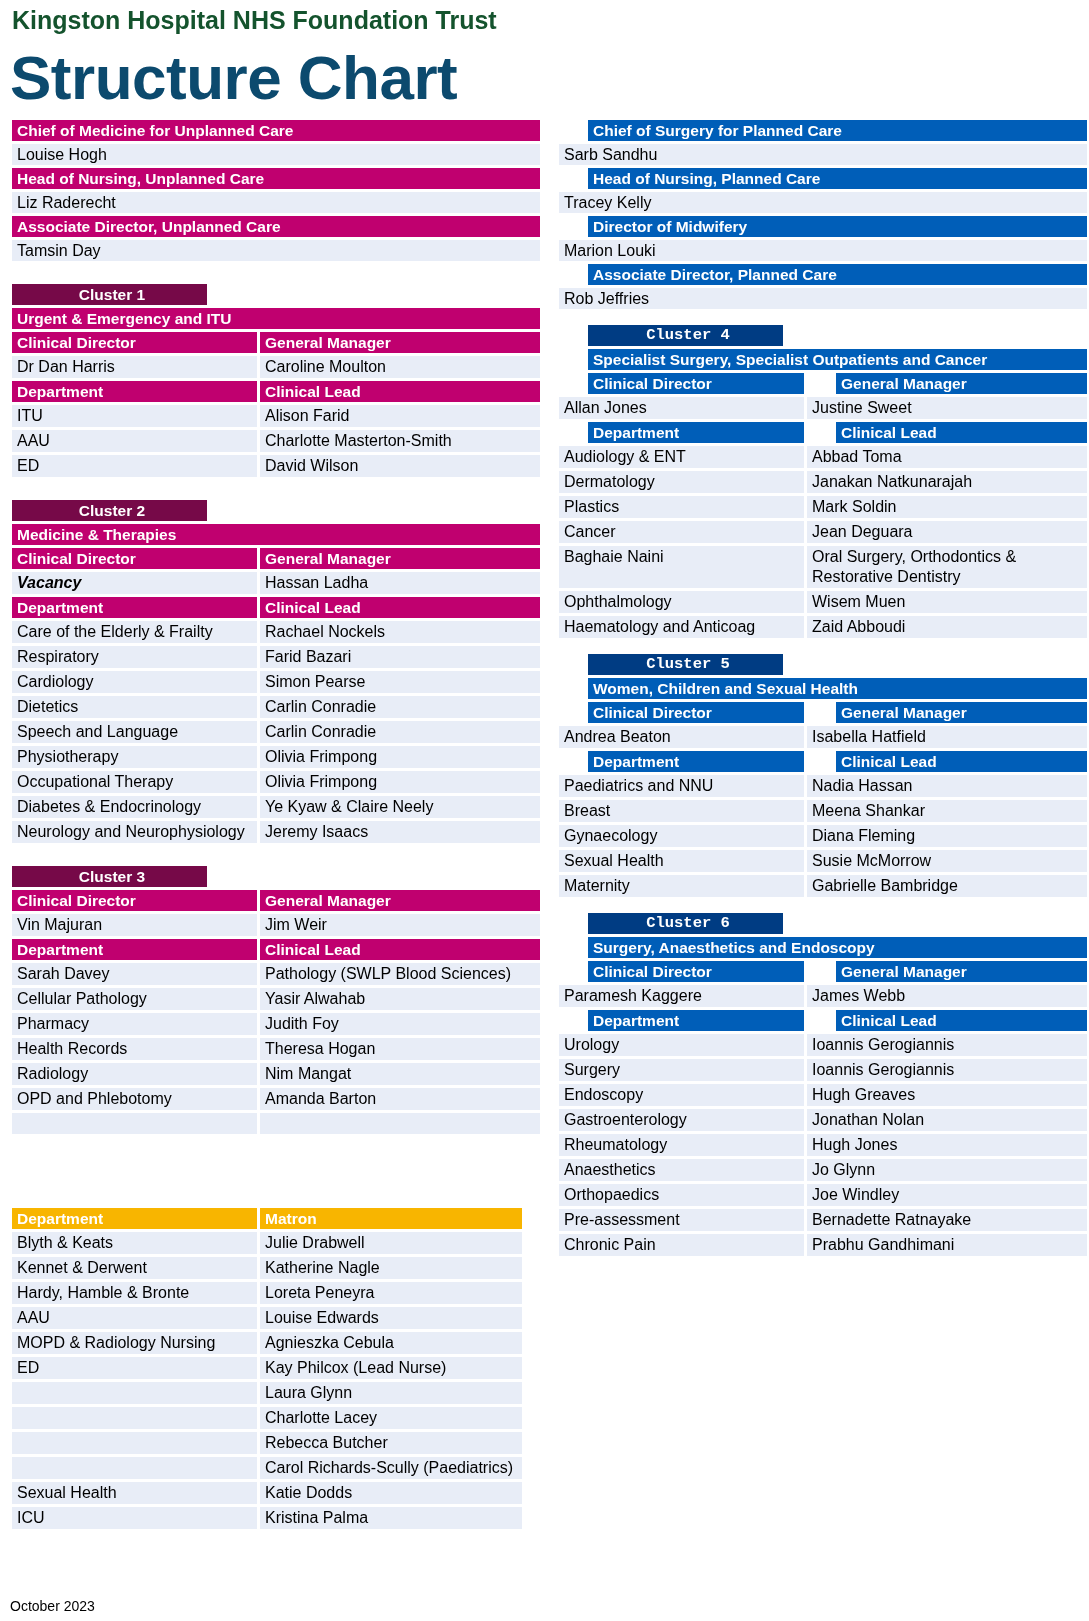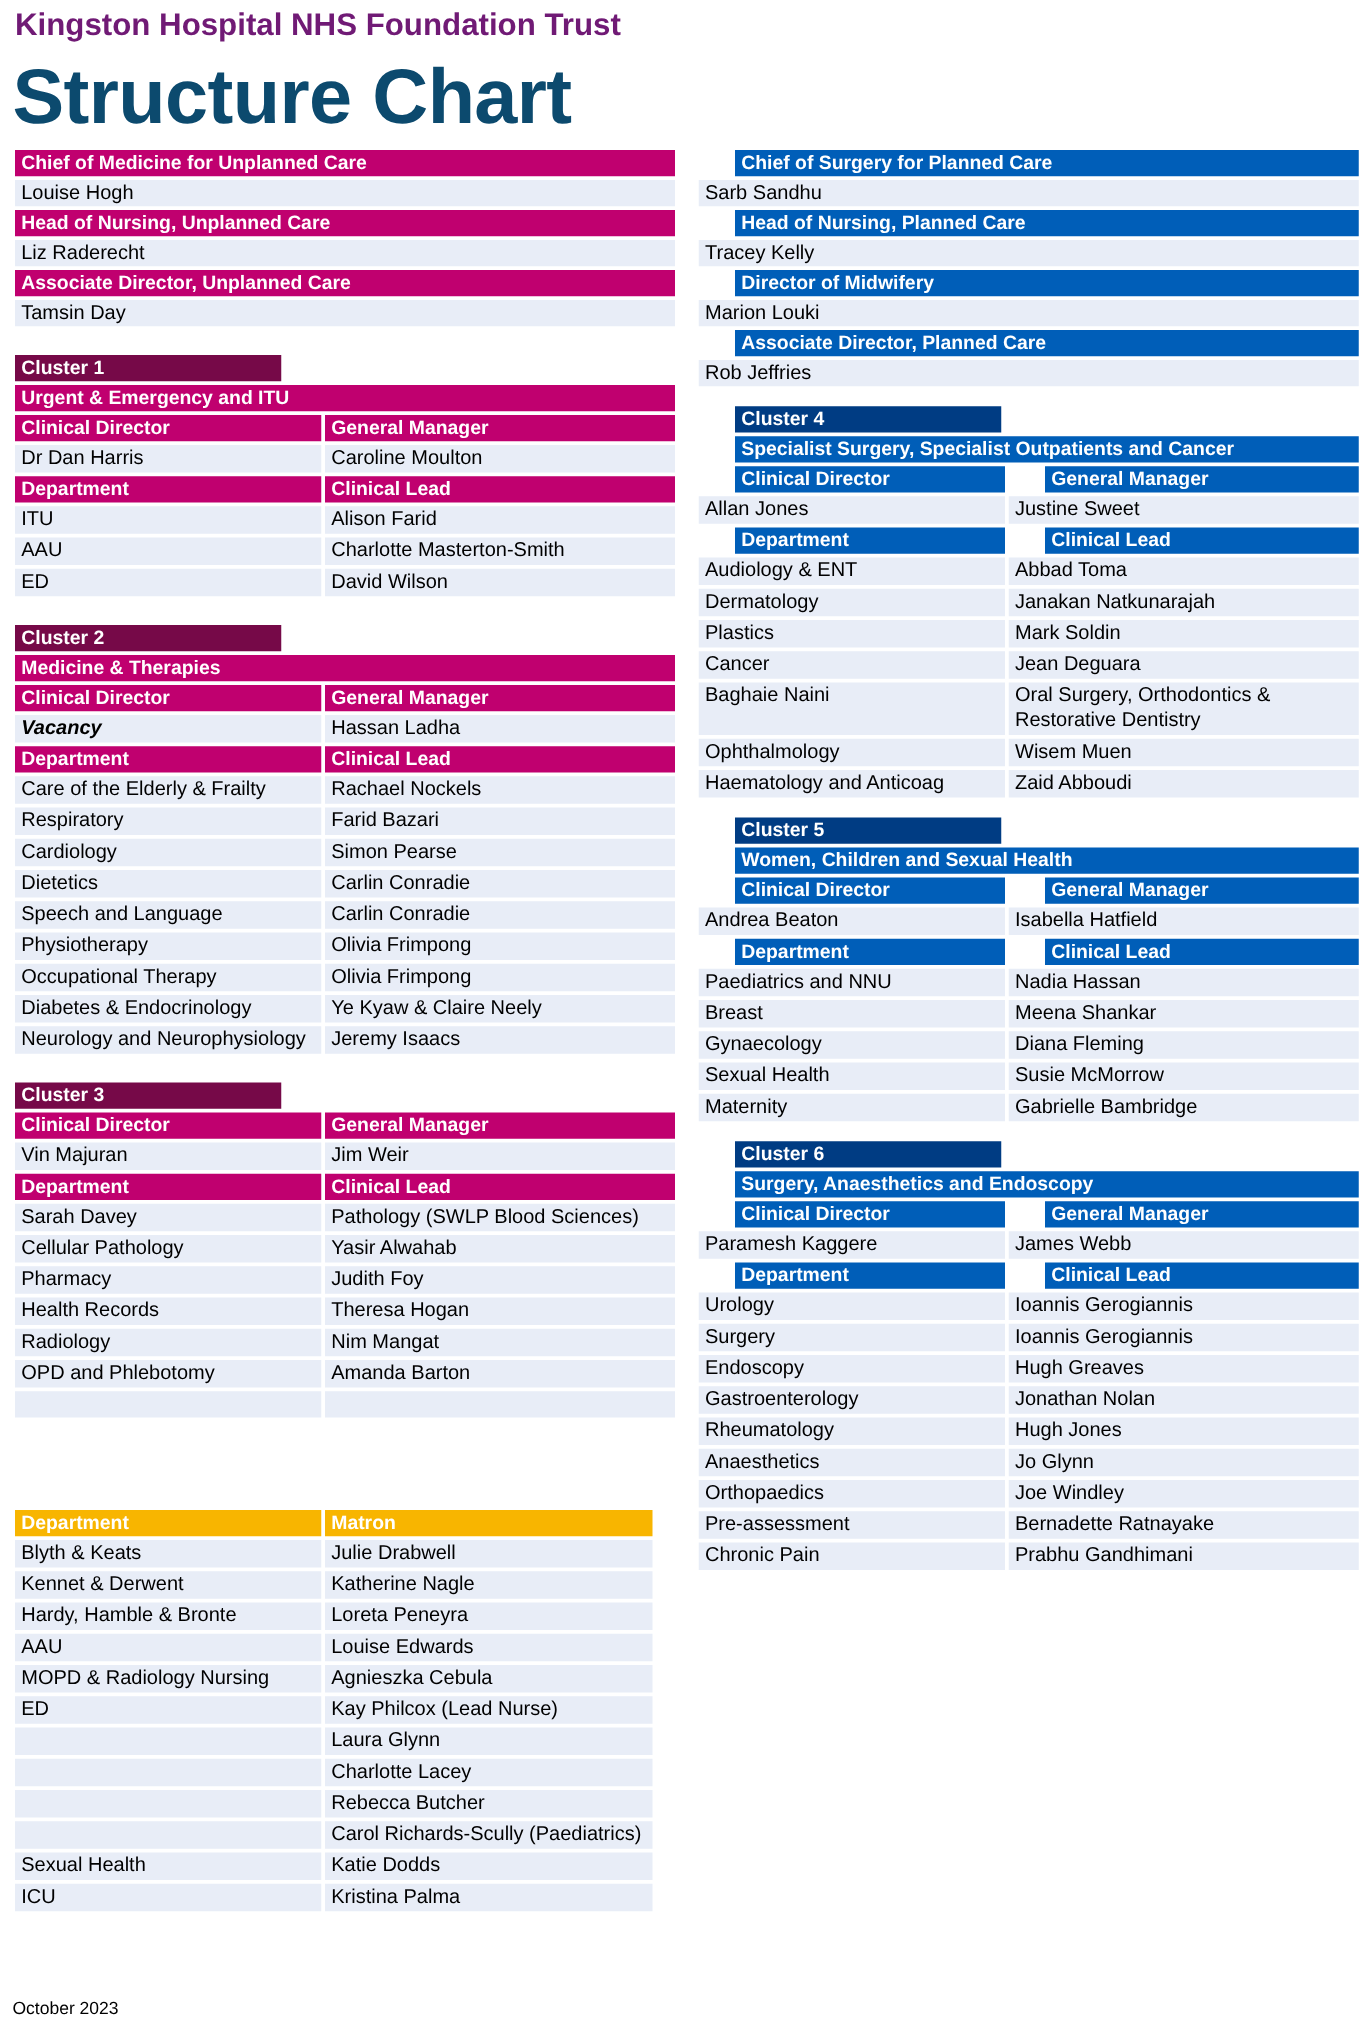--- a/index.html
+++ b/index.html
@@ -1,30 +1,30 @@
 <!DOCTYPE html>
 <html><head>
 <meta charset="utf-8">
 <style>
   * { box-sizing: border-box; margin: 0; padding: 0; }
   body { width: 1089px; height: 1621px; background: #ffffff; font-family: "Liberation Sans", sans-serif; position: relative; overflow: hidden; color: #000; }
-  .org { position: absolute; left: 12px; top: 6px; font-size: 25px; font-weight: bold; color: #701a75; }
+  .org { position: absolute; left: 12px; top: 6px; font-size: 25px; font-weight: bold; color: #14532d; }
   .title { position: absolute; left: 10px; top: 42px; font-size: 62px; font-weight: bold; color: #0c4a6e; letter-spacing: -0.5px; }
   .col { position: absolute; }
   .col-left { left: 12px; top: 120px; width: 528px; }
   .col-right { left: 559px; top: 120px; width: 528px; }
   .hdr { height: 21px; line-height: 21px; color: #fff; font-weight: bold; font-size: 15.5px; padding-left: 5px; margin-bottom: 3px; white-space: nowrap; overflow: hidden; }
   .cell { background: #e8edf7; font-size: 16px; padding-left: 5px; line-height: 20px; }
   .val { height: 21px; line-height: 21px; margin-bottom: 3px; }
   .pink .hdr { background: #c0006f; }
   .pink .cl { background: #760948; }
   .blue .hdr { background: #005eb8; margin-left: 29px; }
-  .blue .cl { background: #003c83; }
+  .blue .cl { background: #003c83; font-family: Liberation Mono, monospace; }
   .amber .hdr { background: #f8b500; }
-  .cluster-tag { width: 213px; }
+  .cluster-tag { width: 195px; text-align: center; }
   .grid { display: grid; grid-template-columns: 245px 1fr; column-gap: 3px; }
   .grid .hdr, .grid .cell { margin-bottom: 3px; }
   .grid .cell { min-height: 21px; padding-top: 1px; padding-bottom: 1px; }
   .italic-bold { font-style: italic; font-weight: bold; }
   .footer { position: absolute; left: 10px; top: 1598px; font-size: 14px; }
 </style>
 </head>
 <body>
 
 <div class="org">Kingston Hospital NHS Foundation Trust</div>

